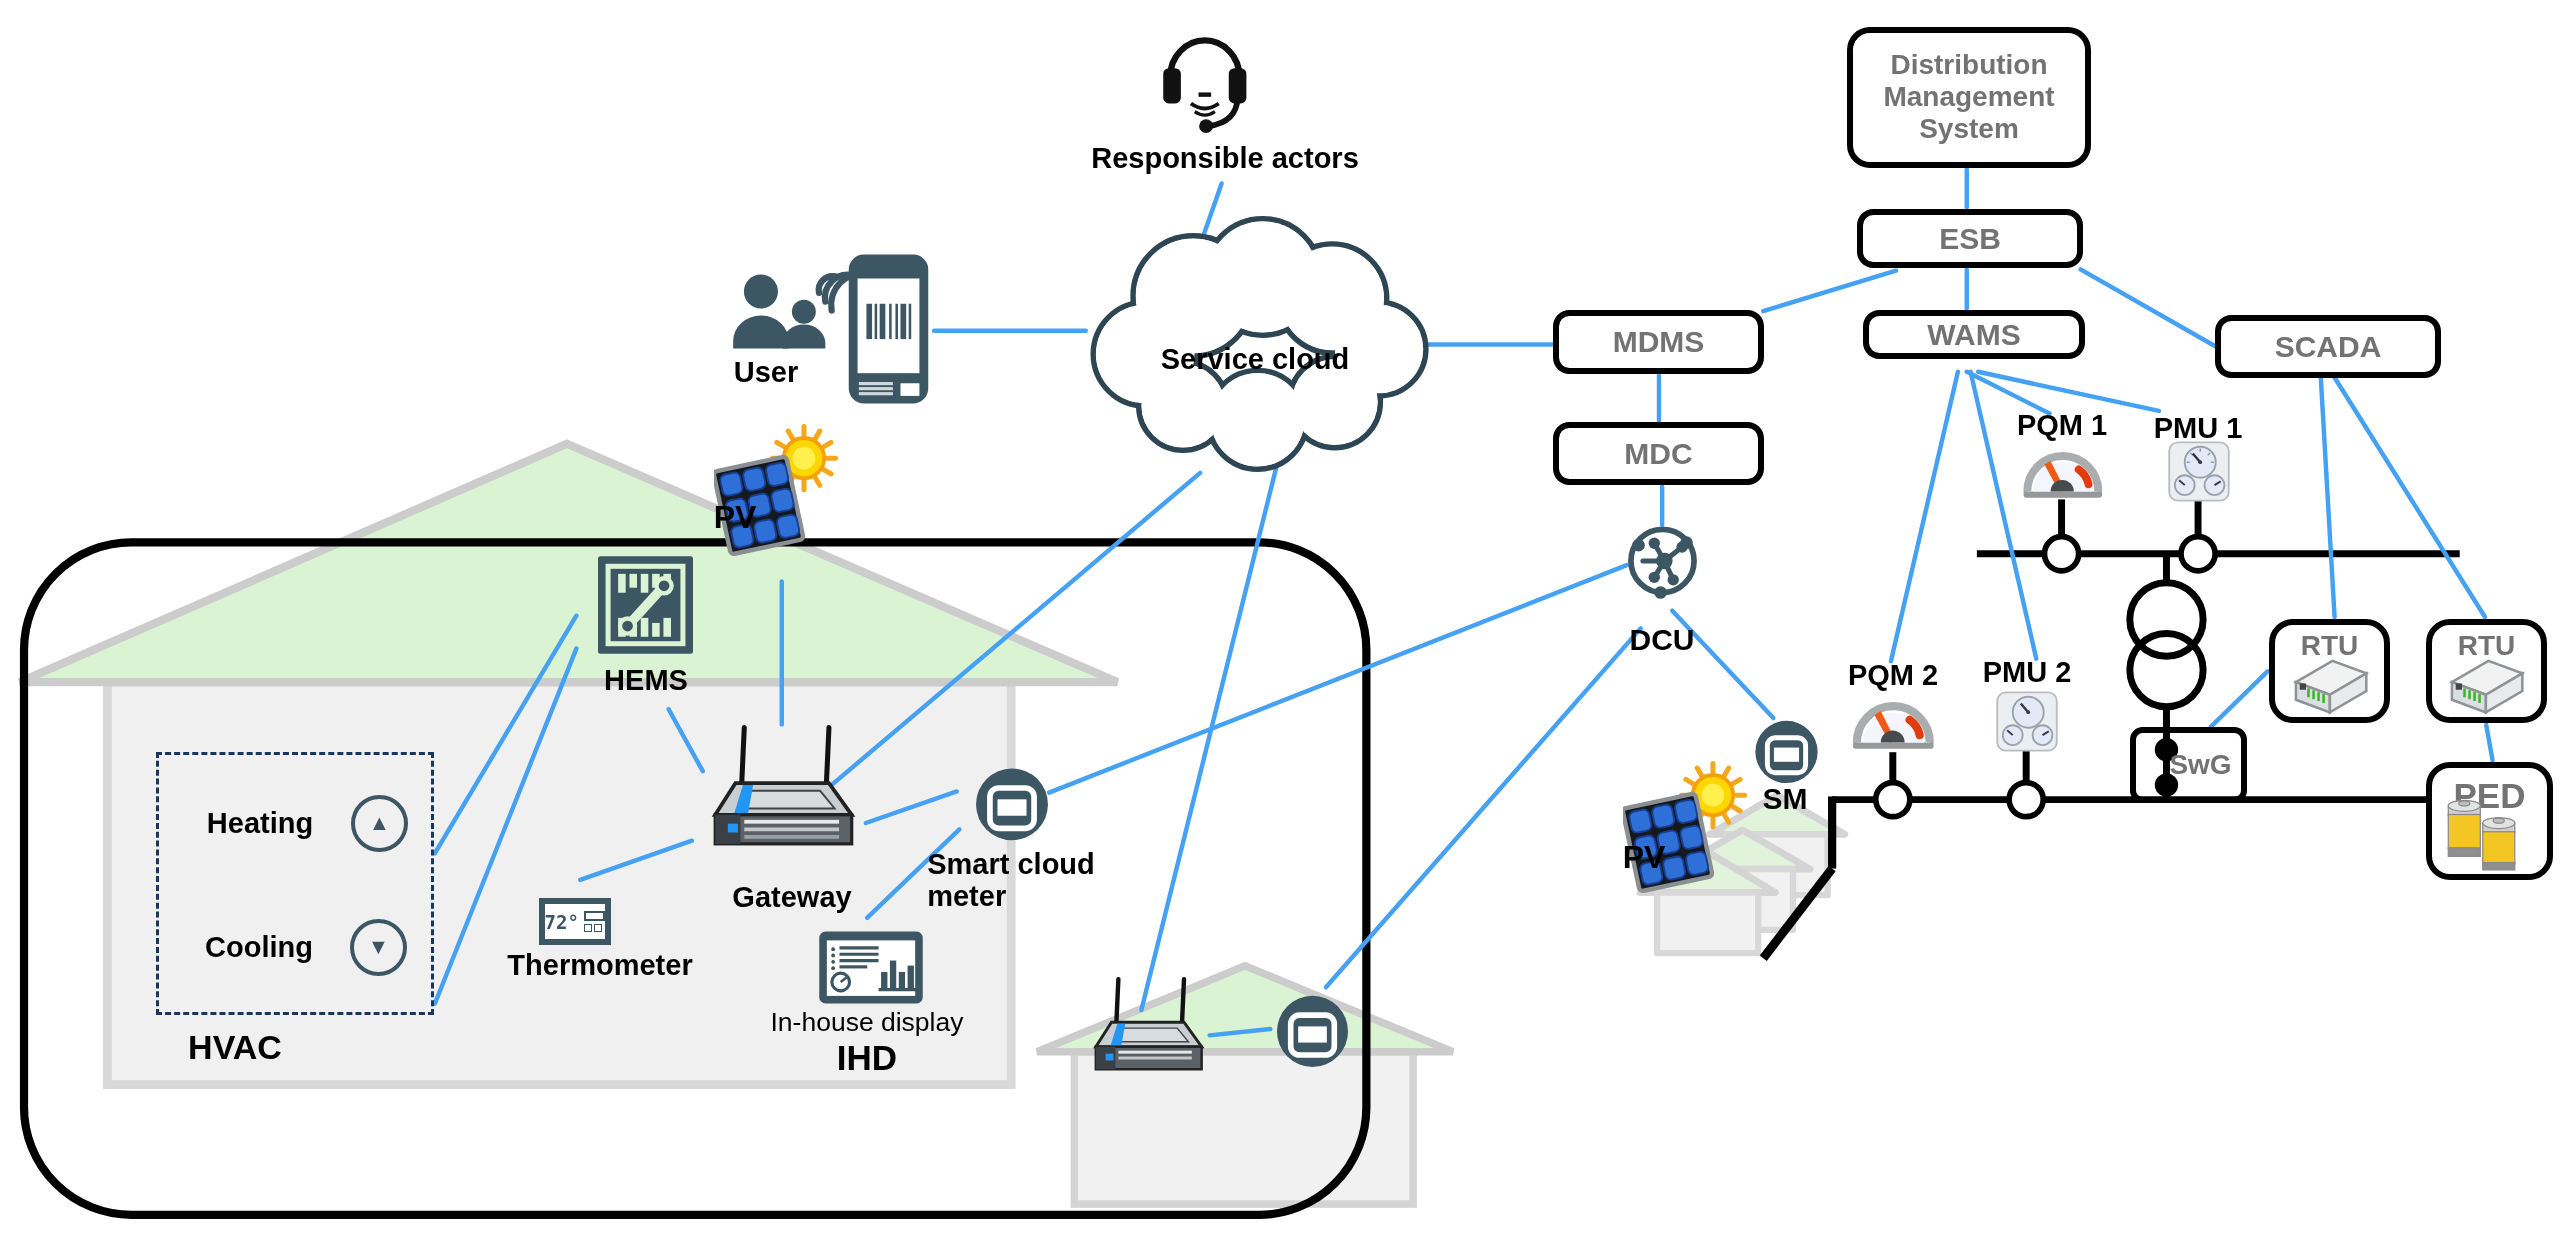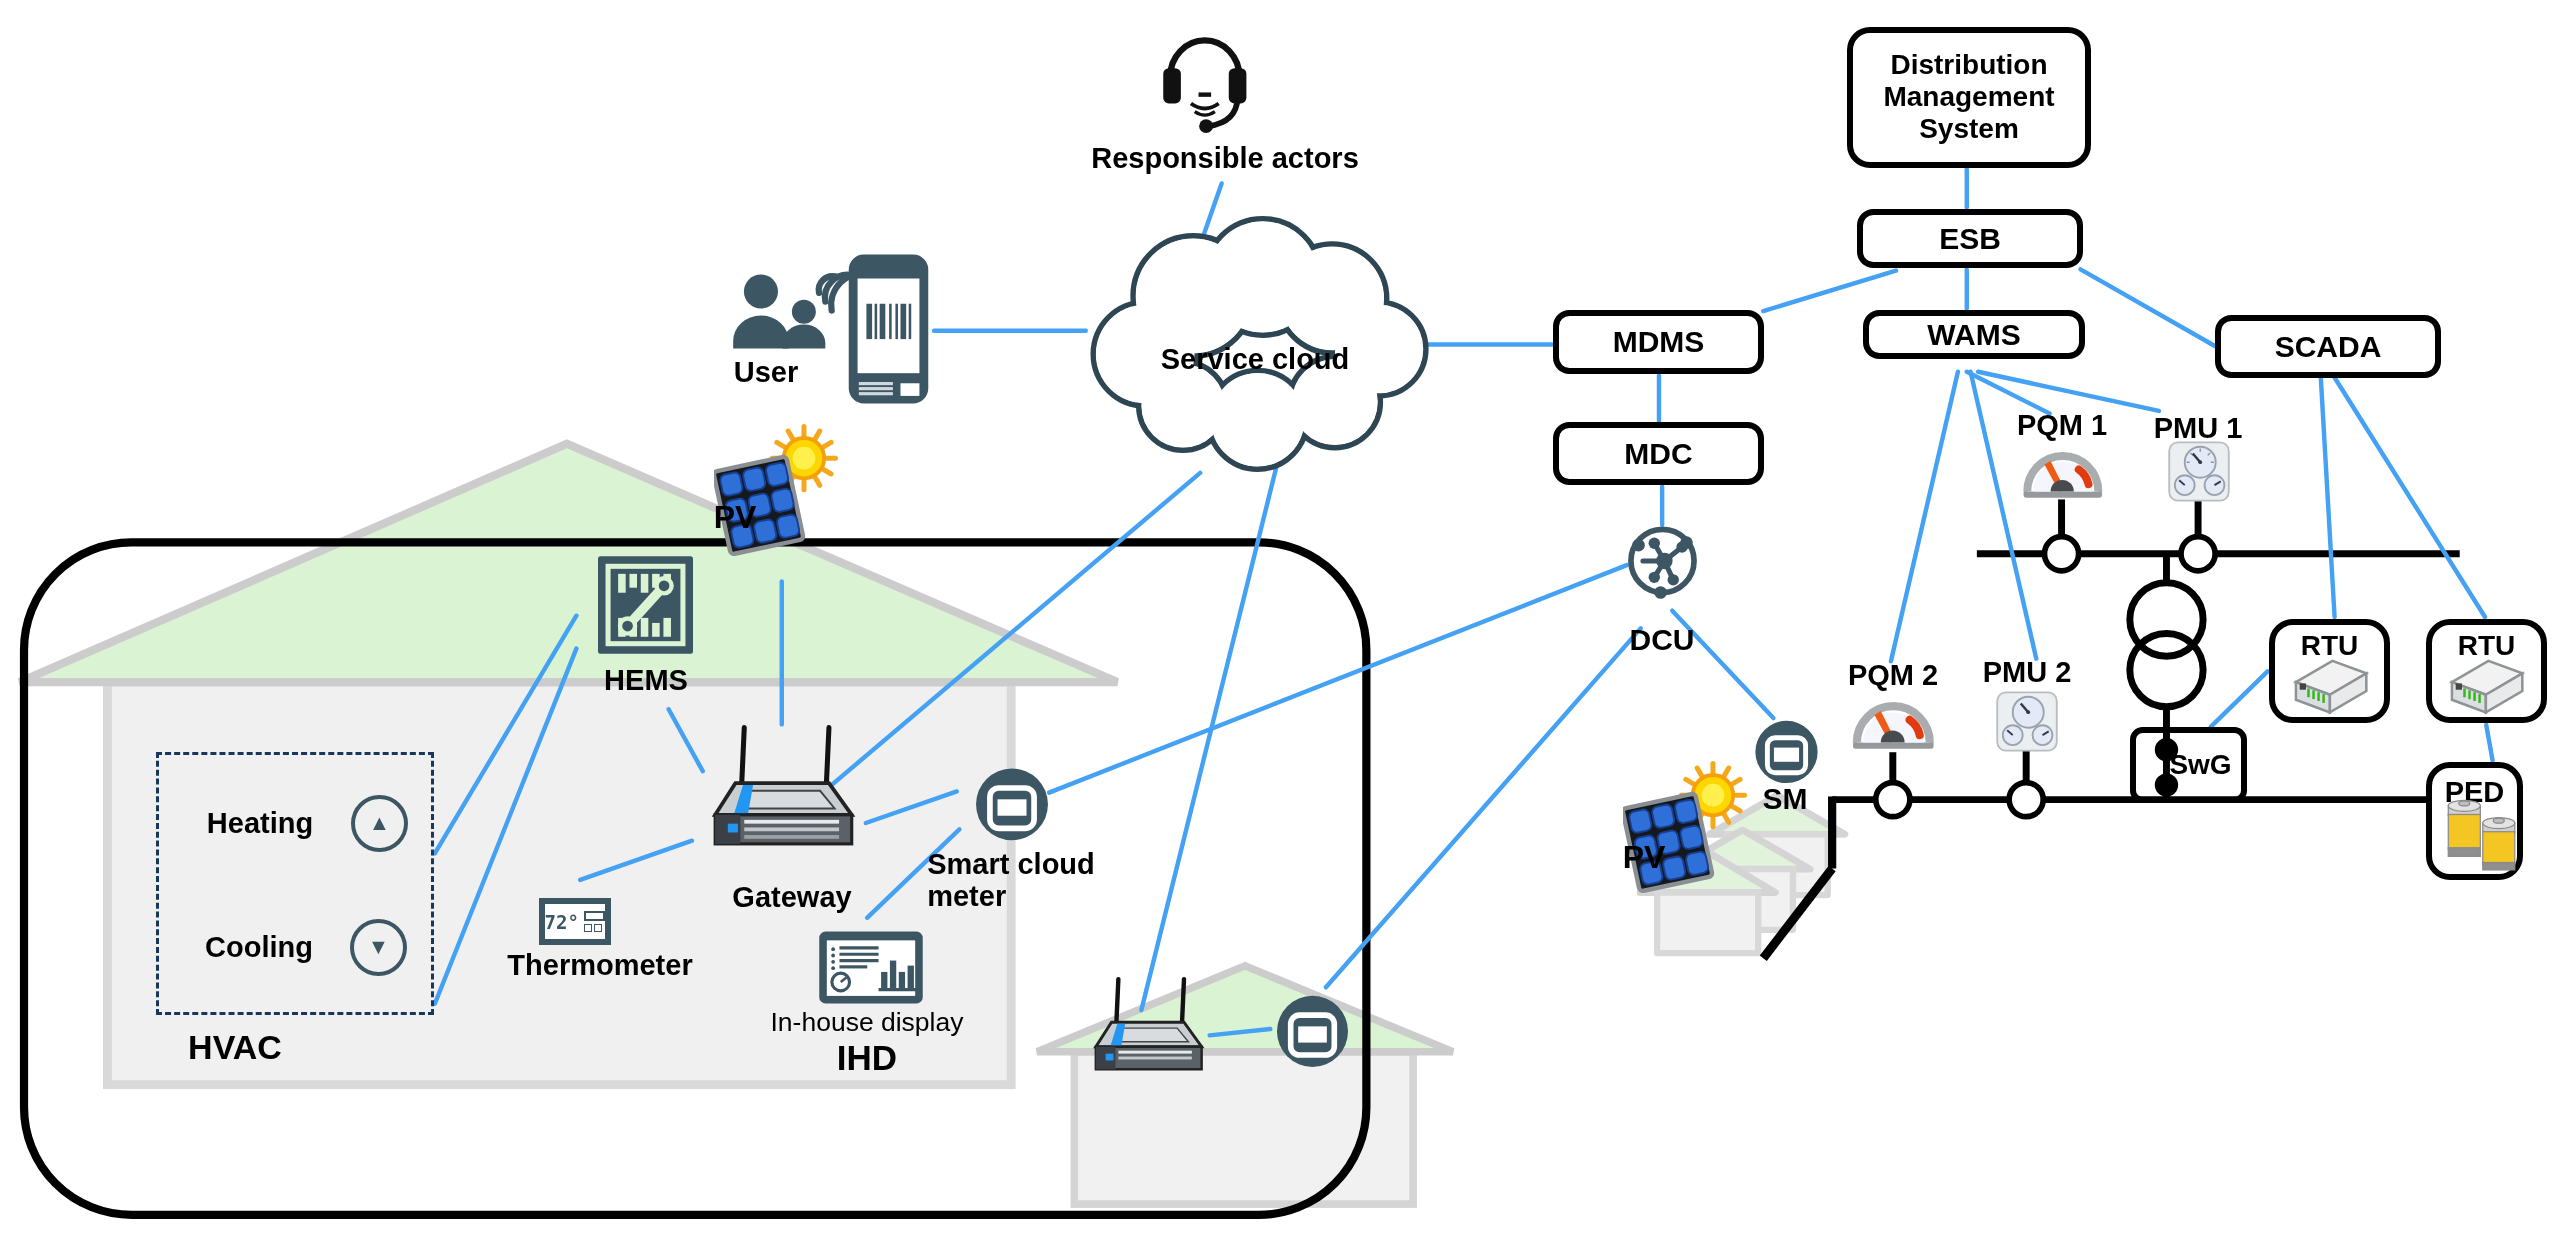--- a/index.html
+++ b/index.html
@@ -4,21 +4,21 @@
 <style>
   html,body{margin:0;padding:0;background:#fff;}
   .stage{position:relative;width:2576px;height:1239px;background:#fff;overflow:hidden;
          font-family:"Liberation Sans",sans-serif;}
   .bg{position:absolute;left:0;top:0;width:2576px;height:1239px;}
   .abs{position:absolute;}
   .lbl{position:absolute;transform:translate(-50%,-50%);color:#000;font-weight:bold;
        white-space:nowrap;line-height:1.12;}
   .prelines{white-space:pre-line;}
   .node{position:absolute;background:#fff;border:6.3px solid #000;border-radius:16.4px;
-        display:flex;align-items:center;justify-content:center;font-weight:bold;color:#000000;
+        display:flex;align-items:center;justify-content:center;font-weight:bold;color:#737373;
         box-sizing:border-box;text-align:center;}
   .dashedbox{position:absolute;border:3.8px dashed #17375e;box-sizing:border-box;background:transparent;}
   .circlebtn{position:absolute;border:4.4px solid #3c5664;border-radius:50%;background:transparent;
              display:flex;align-items:center;justify-content:center;color:#3c5664;box-sizing:border-box;}
   .thermo{position:absolute;border:6.3px solid #3c5664;background:#fff;box-sizing:border-box;
           display:flex;align-items:center;justify-content:center;gap:5px;}
   .thermo .reading{font-family:"DejaVu Sans Mono",monospace;font-weight:bold;color:#3c5664;font-size:19px;}
   .thermo .minis{display:flex;flex-direction:column;gap:2.5px;}
   .thermo .mini-a{width:21.5px;height:10px;border:2.5px solid #3c5664;box-sizing:border-box;}
   .thermo .mini-row{display:flex;gap:2.5px;}
@@ -141,21 +141,21 @@
 System</div>
   <div class="node" style="left:1857px;top:209px;width:226px;height:59px;font-size:30px;">ESB</div>
   <div class="node" style="left:1553px;top:310px;width:211px;height:64px;font-size:30px;">MDMS</div>
   <div class="node" style="left:1863px;top:310px;width:222px;height:49px;font-size:30px;">WAMS</div>
   <div class="node" style="left:2215px;top:315px;width:226px;height:63px;font-size:30px;">SCADA</div>
   <div class="node" style="left:1553px;top:422px;width:211px;height:63px;font-size:30px;">MDC</div>
 
   <div class="node" style="left:2269px;top:619px;width:121px;height:104px;border-radius:24px;font-size:28px;align-items:flex-start;padding-top:5px;">RTU</div>
   <div class="node" style="left:2426px;top:619px;width:121px;height:104px;border-radius:24px;font-size:28px;align-items:flex-start;padding-top:5px;">RTU</div>
   <div class="node" style="left:2130px;top:727px;width:117px;height:76px;border-radius:12.6px;font-size:28px;background:transparent;padding-left:24px;">SwG</div>
-  <div class="node" style="left:2426px;top:762px;width:97px;height:118px;border-radius:24px;font-size:29px;align-items:flex-start;padding-top:8px;">PED</div>
+  <div class="node" style="left:2426px;top:762px;width:127px;height:118px;border-radius:24px;font-size:35px;align-items:flex-start;padding-top:8px;">PED</div>
 
   <div class="dashedbox" style="left:156px;top:752px;width:278px;height:263px;"></div>
   <div class="circlebtn" style="left:351px;top:795px;width:57px;height:57px;font-size:21.5px;">
     <span>▲</span>
   </div>
   <div class="circlebtn" style="left:350px;top:919px;width:57px;height:57px;font-size:21.5px;">
     <span>▼</span>
   </div>
 
   <div class="thermo" style="left:539px;top:898px;width:72px;height:47px;">

